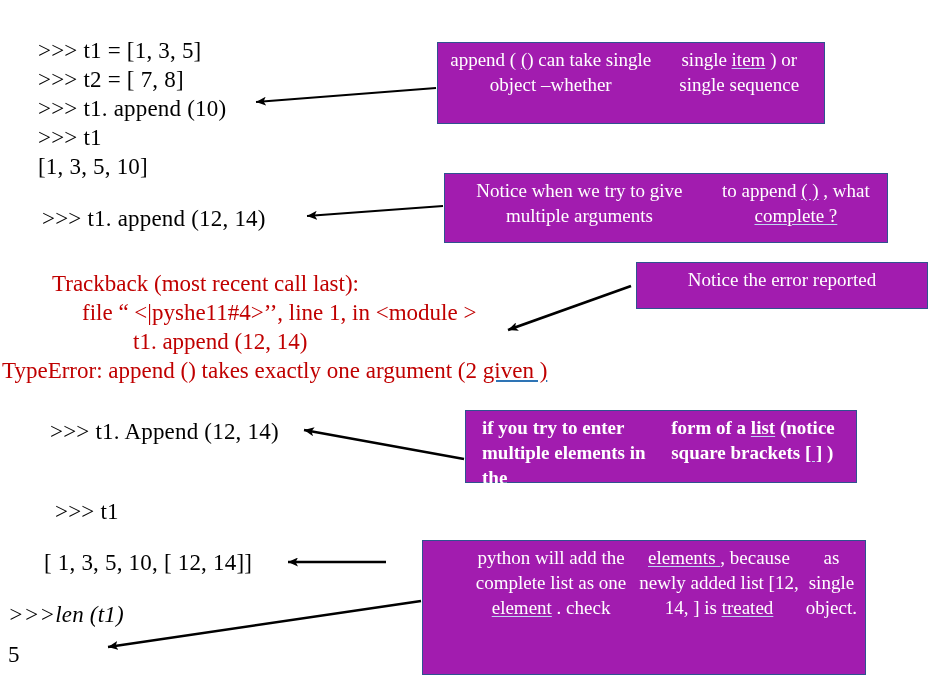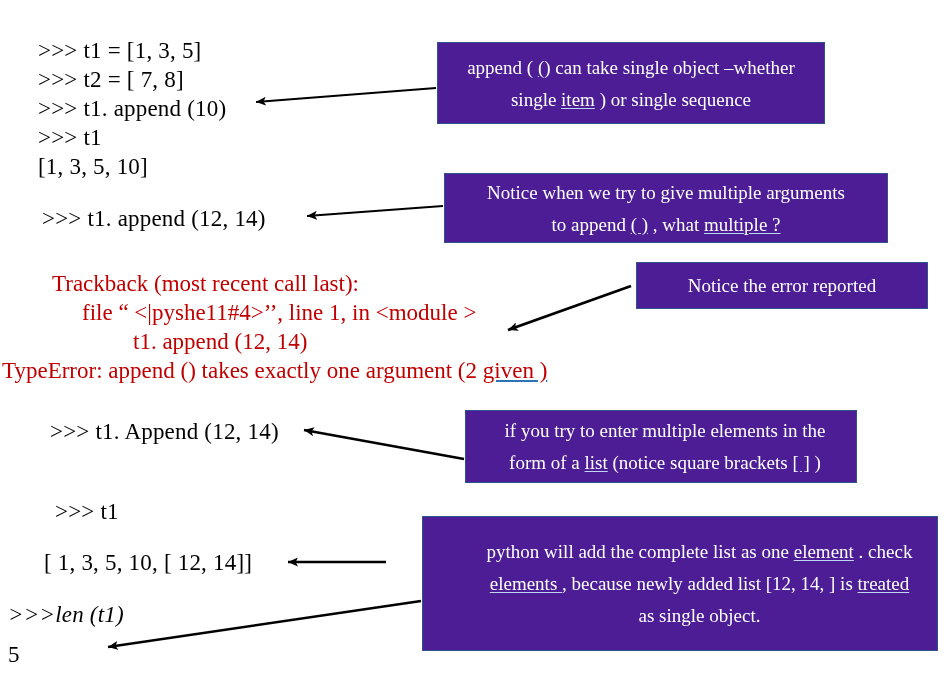--- a/index.html
+++ b/index.html
@@ -38,36 +38,36 @@
   }
   .err .sq {
     text-decoration: underline;
     text-decoration-color: #2E74B5;
     text-underline-offset: 2px;
   }
 
   
   .callout {
     position: absolute;
-    background: #4c1d95;
+    background: #a21caf;
     border: 1px solid #2F528F;
     box-sizing: border-box;
     color: #FFFFFF;
     font-family: "Liberation Serif", "DejaVu Serif", serif;
     font-size: 19px;
     line-height: 25px;
     text-align: center;
     display: flex;
-    flex-direction: column;
     justify-content: center;
     padding: 4px 8px;
     gap: 7px;
   }
   .callout.left {
-    text-align: center;
+    text-align: left;
+    font-weight: bold;
   }
   .callout span.line {
     display: block;
   }
   .u {
     text-decoration: underline;
     text-decoration-color: #BFD7F2;
     text-underline-offset: 2px;
   }
 
@@ -103,35 +103,35 @@
   <div class="err" style="left:52px;  top:269px;">Trackback (most recent call last):</div>
   <div class="err" style="left:82px;  top:298px;">file “ &lt;|pyshe11#4&gt;’’, line 1, in &lt;module &gt;</div>
   <div class="err" style="left:110px; top:327px;margin-left:23px;">t1. append (12, 14)</div>
   <div class="err" style="left:2px;   top:356px;"><span>TypeError: append () takes exactly one argument (2 </span><span class="sq">given )</span></div>
 
   <div class="callout" style="left:437px; top:42px; width:388px; height:82px;">
     <span class="line"><span>append ( </span><span class="u">(</span><span>) can take single object –whether</span></span>
     <span class="line"><span>single </span><span class="u">item</span><span> ) or single sequence</span></span>
   </div>
 
-  <div class="callout" style="left:444px; top:173px; width:444px; height:70px;align-items:center;">
+  <div class="callout" style="left:444px; top:173px; width:444px; height:70px;">
     <span class="line">Notice when we try to give multiple arguments</span>
-    <span class="line"><span>to append </span><span class="u">( )</span><span> , what </span><span class="u">multiple ?</span></span>
+    <span class="line"><span>to append </span><span class="u">( )</span><span> , what </span><span class="u">complete ?</span></span>
   </div>
 
   <div class="callout" style="left:636px; top:262px; width:292px; height:47px;">
     <span class="line">Notice the error reported</span>
   </div>
 
   <div class="callout left" style="left:465px; top:410px; width:392px; height:73px; padding-left:16px;">
     <span class="line">if you try to enter multiple elements in the</span>
     <span class="line"><span>form of a </span><span class="u">list</span><span>  (notice square brackets </span><span class="u">[ ]</span><span> )</span></span>
   </div>
 
-  <div class="callout" style="left:422px; top:516px; width:516px; height:135px;padding-left:47px;">
+  <div class="callout" style="left:422px; top:540px; width:444px; height:135px;padding-left:47px;">
     <span class="line"><span>python will add the complete list as one </span><span class="u">element</span><span> . check</span></span>
     <span class="line"><span class="u">elements </span><span>, because newly added list [12, 14, </span><span class="u">]</span><span> is  </span><span class="u">treated</span></span>
     <span class="line">as single object.</span>
   </div>
 
   <svg class="arrows" viewBox="0 0 946 686" width="946" height="686" xmlns="http://www.w3.org/2000/svg">
     <defs>
       <marker id="ah" markerWidth="11" markerHeight="9" refX="10" refY="4.5" orient="auto" markerUnits="userSpaceOnUse">
         <path d="M10,4.5 L0,0 L2.4,4.5 L0,9 Z" fill="#000000"></path>
       </marker>

